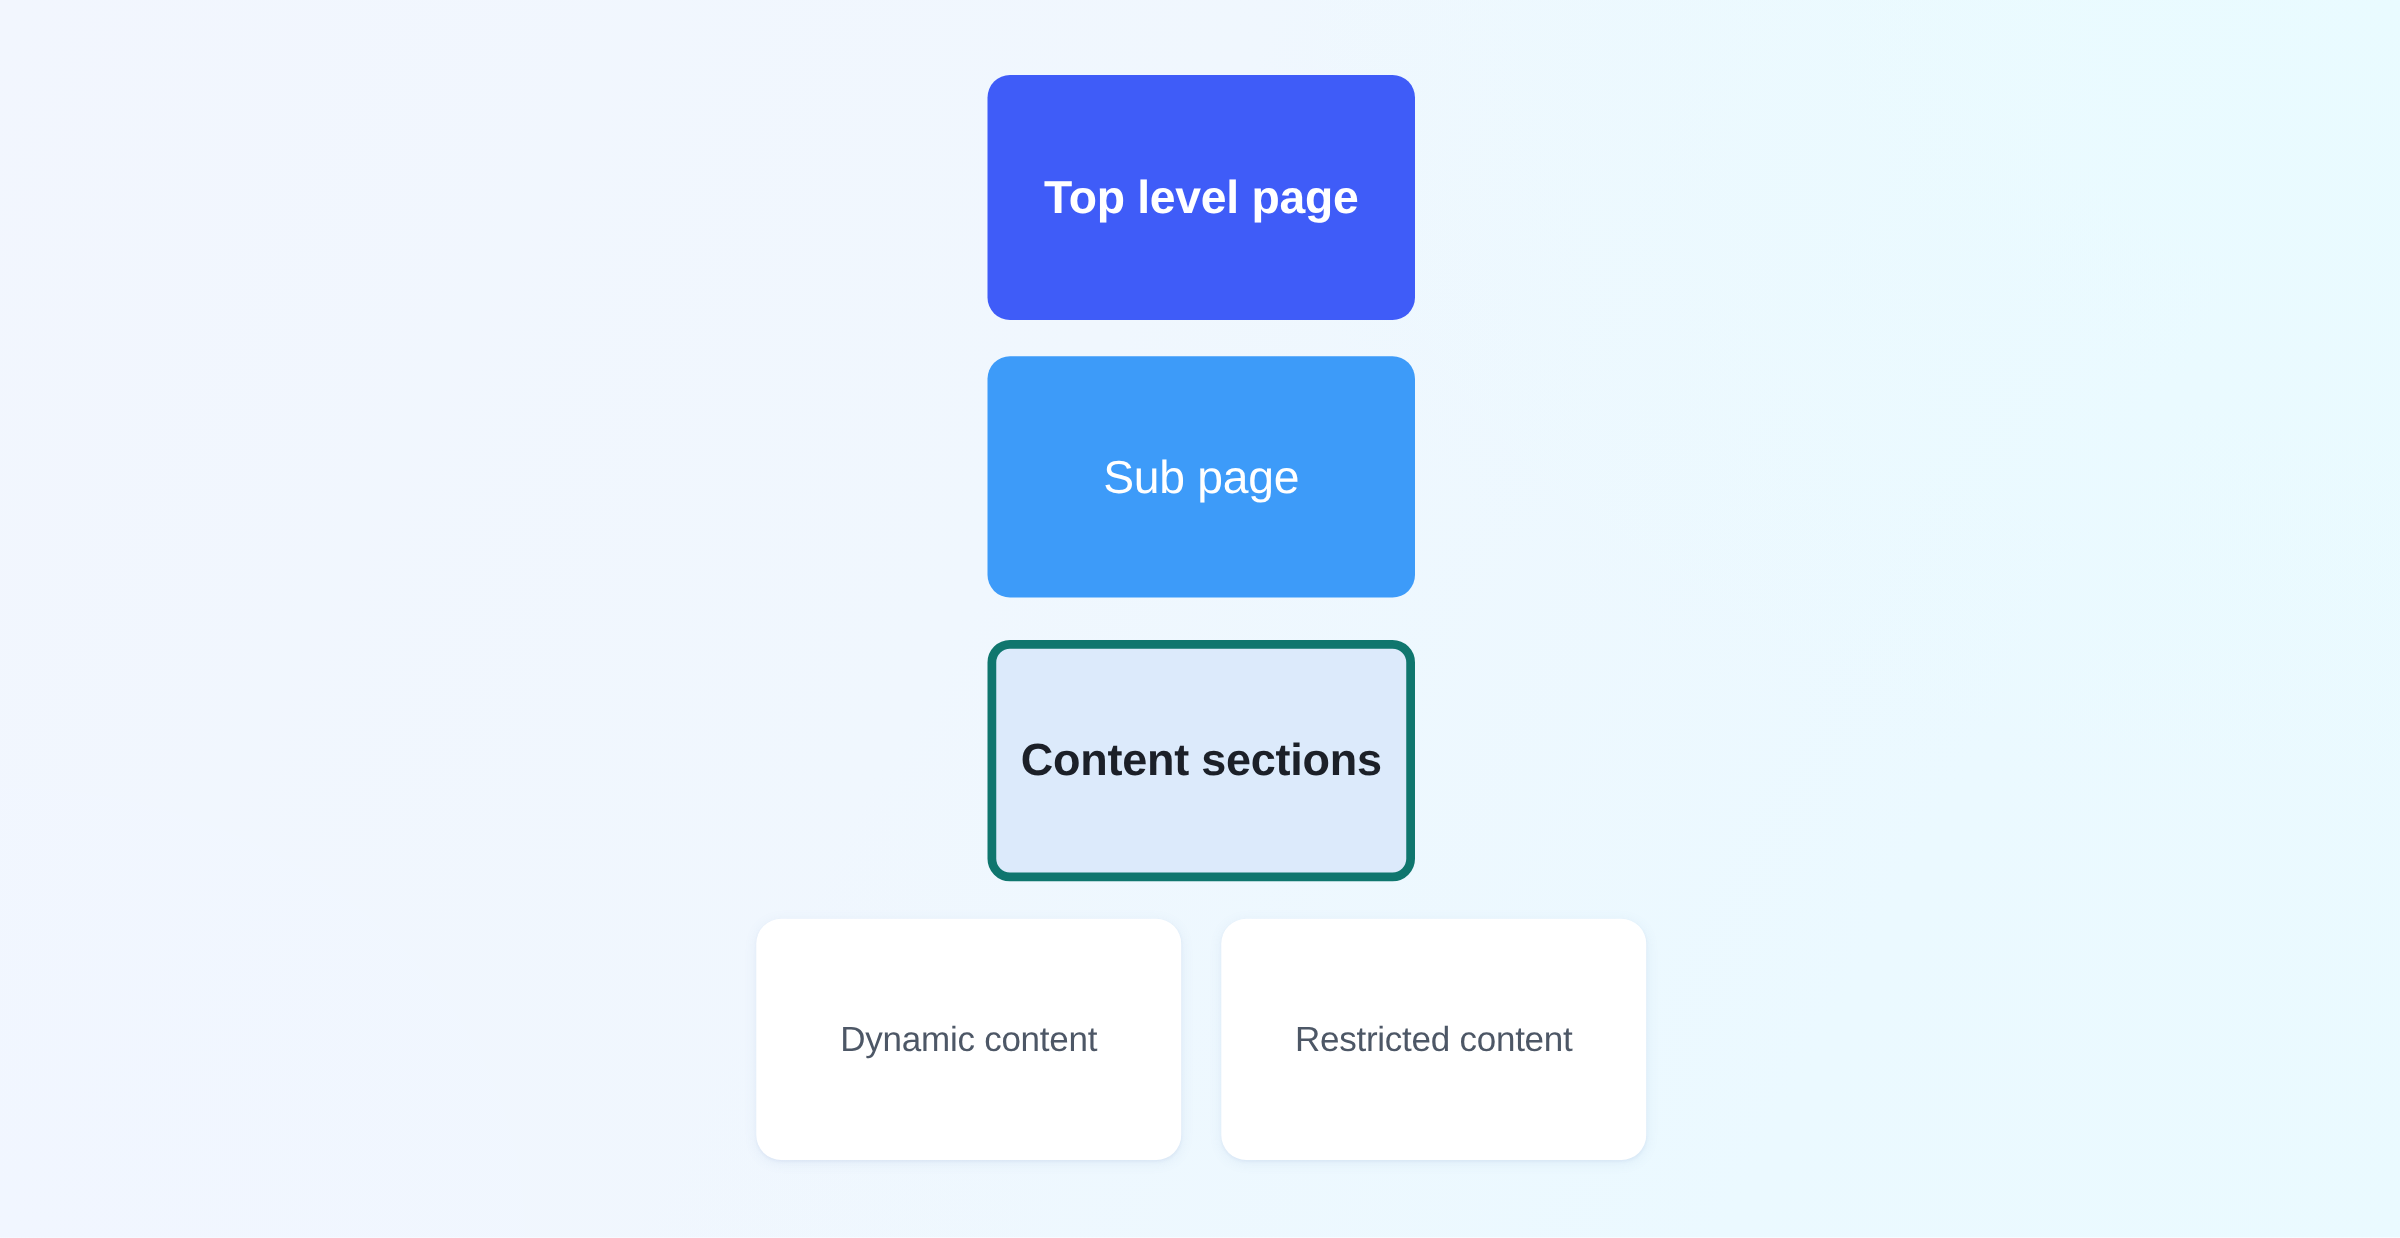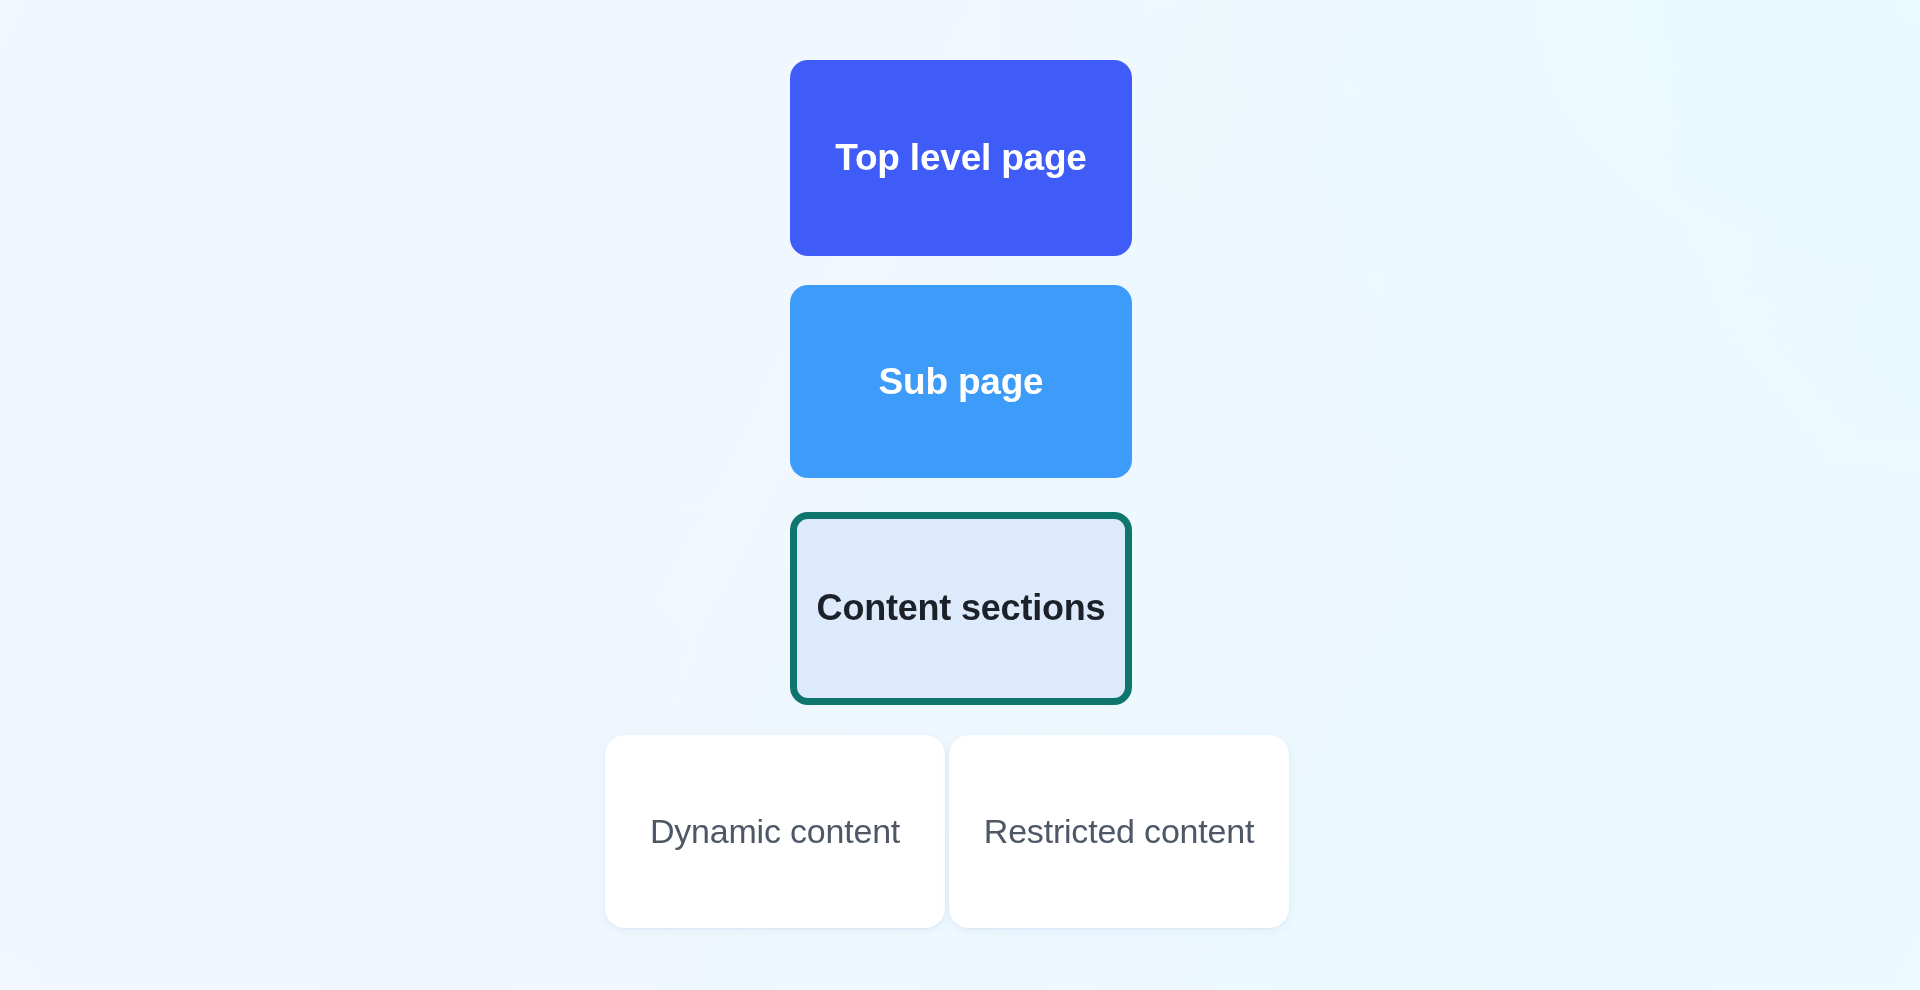--- a/index.html
+++ b/index.html
@@ -53,21 +53,21 @@
 
   
   .node-sub {
     left: 790px;
     top: 285px;
     width: 342px;
     height: 193px;
     background: #3d9bf9;
     color: #ffffff;
     font-size: 37px;
-    font-weight: 700;
+    font-weight: 400;
   }
 
   
   .node-content {
     left: 790px;
     top: 512px;
     width: 342px;
     height: 193px;
     background: #dceafb;
     border: 7px solid #0f766e;
@@ -76,28 +76,28 @@
     font-weight: 700;
   }
 
   
   .node-leaf {
     top: 735px;
     width: 340px;
     height: 193px;
     background: #ffffff;
     color: #4d5766;
-    font-size: 34px;
+    font-size: 28px;
     font-weight: 400;
     border-radius: 20px;
     box-shadow: 0 2px 10px rgba(86, 125, 180, 0.09),
                 0 1px 2px rgba(86, 125, 180, 0.06);
   }
   .node-dynamic { left: 605px; }
-  .node-restricted { left: 949px; }
+  .node-restricted { left: 977px; }
 </style>
 </head>
 <body>
 
 <div class="diagram">
 
   <div class="node node-top">
     <span class="node-label">Top level page</span>
   </div>
 

